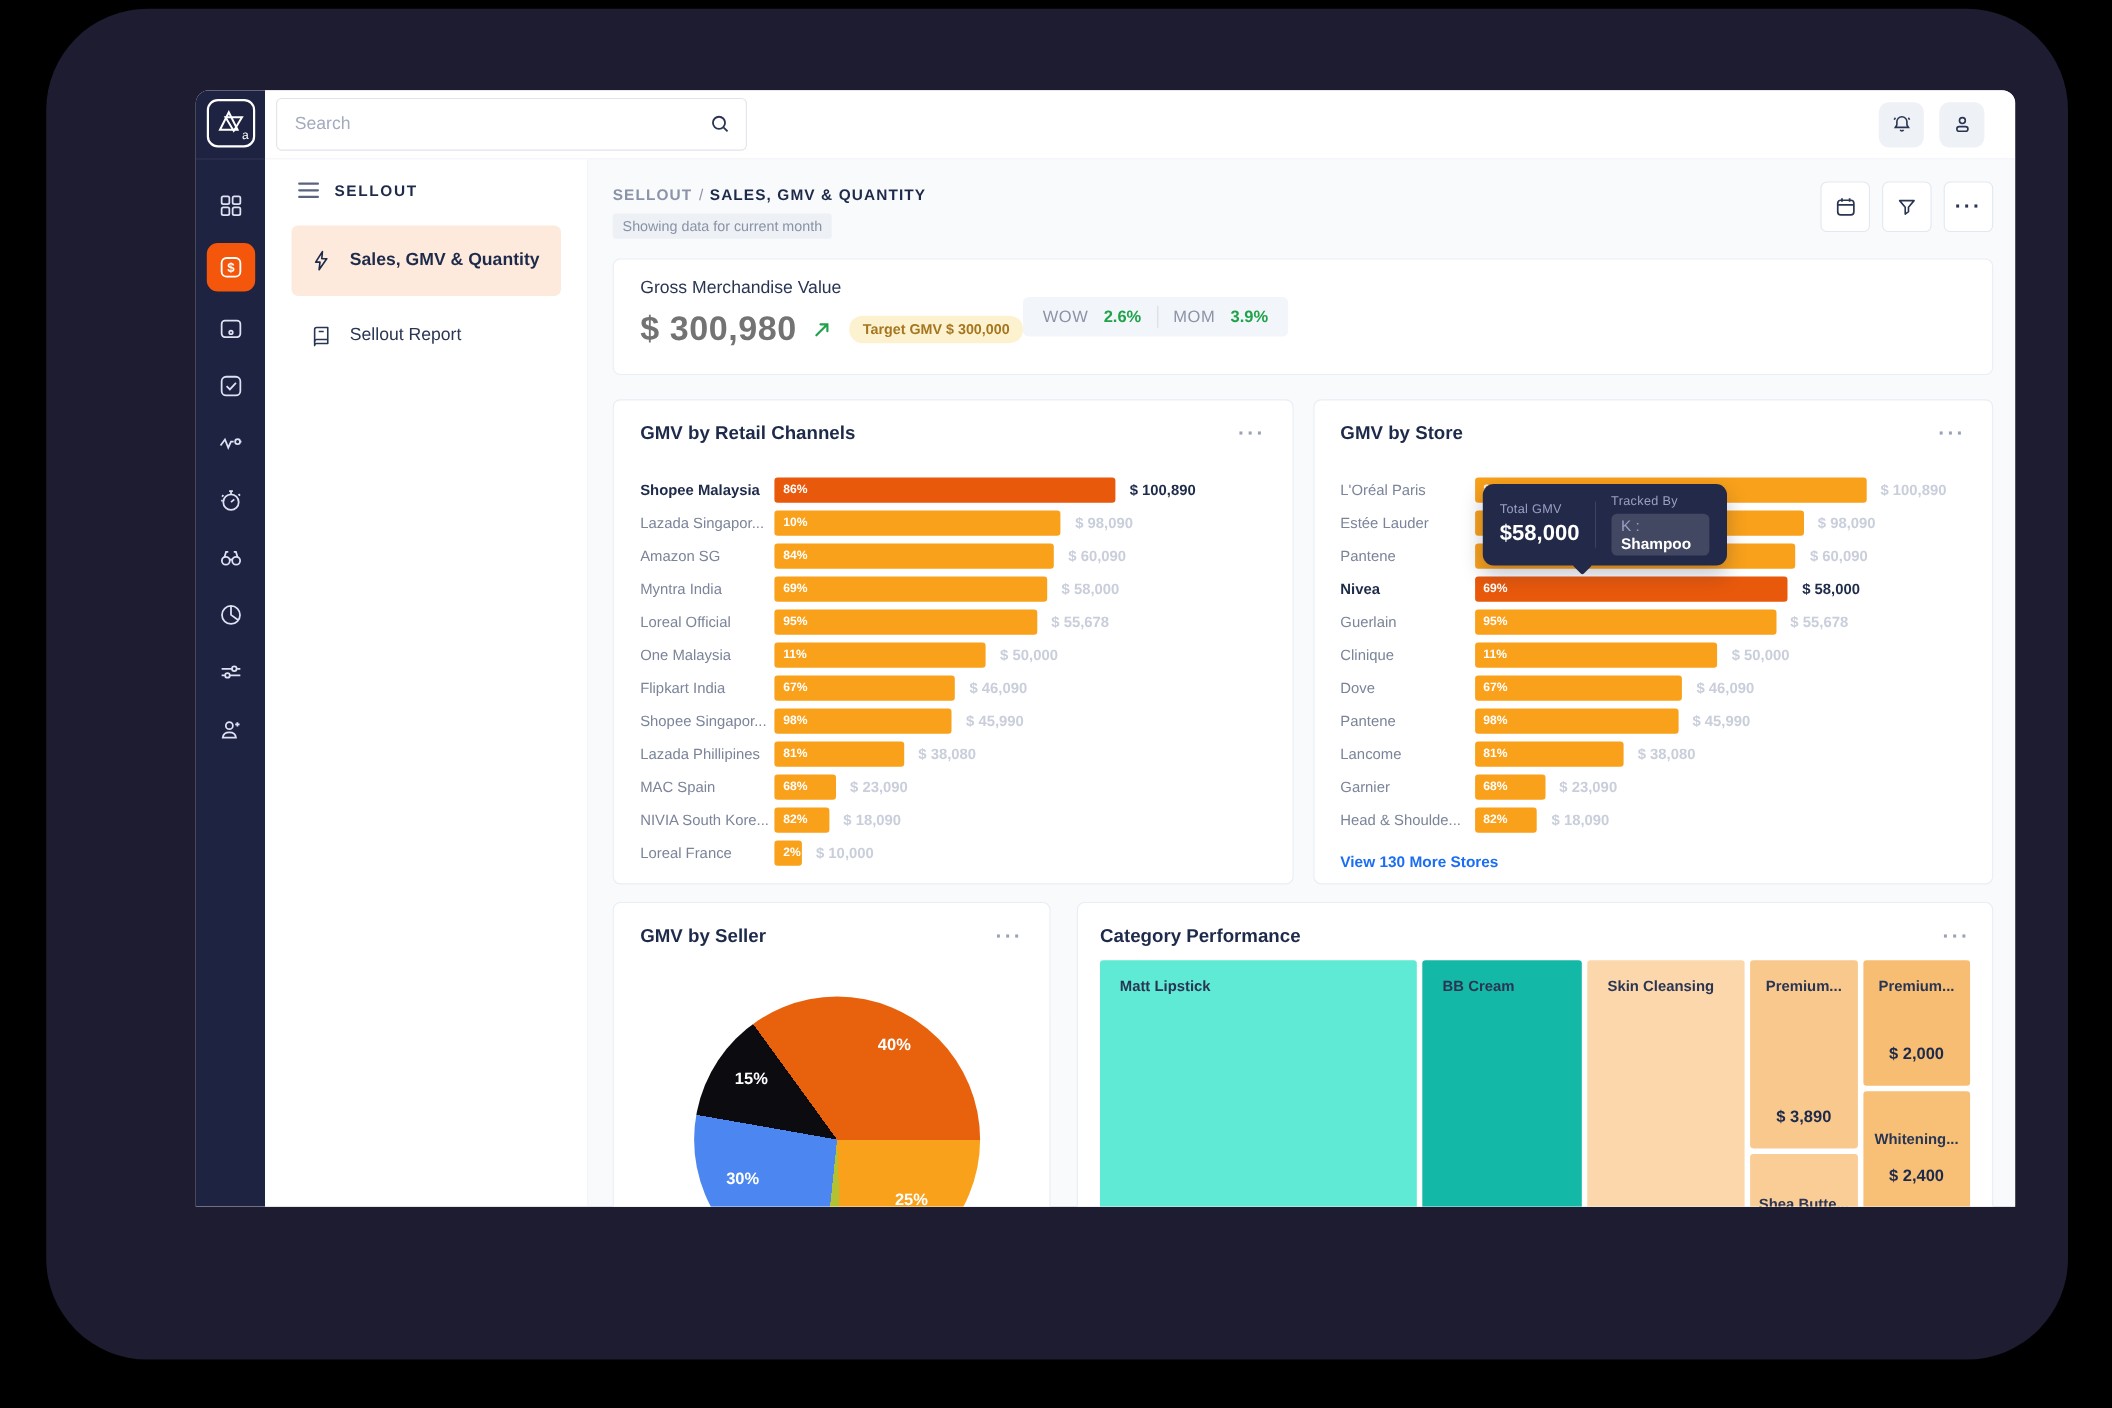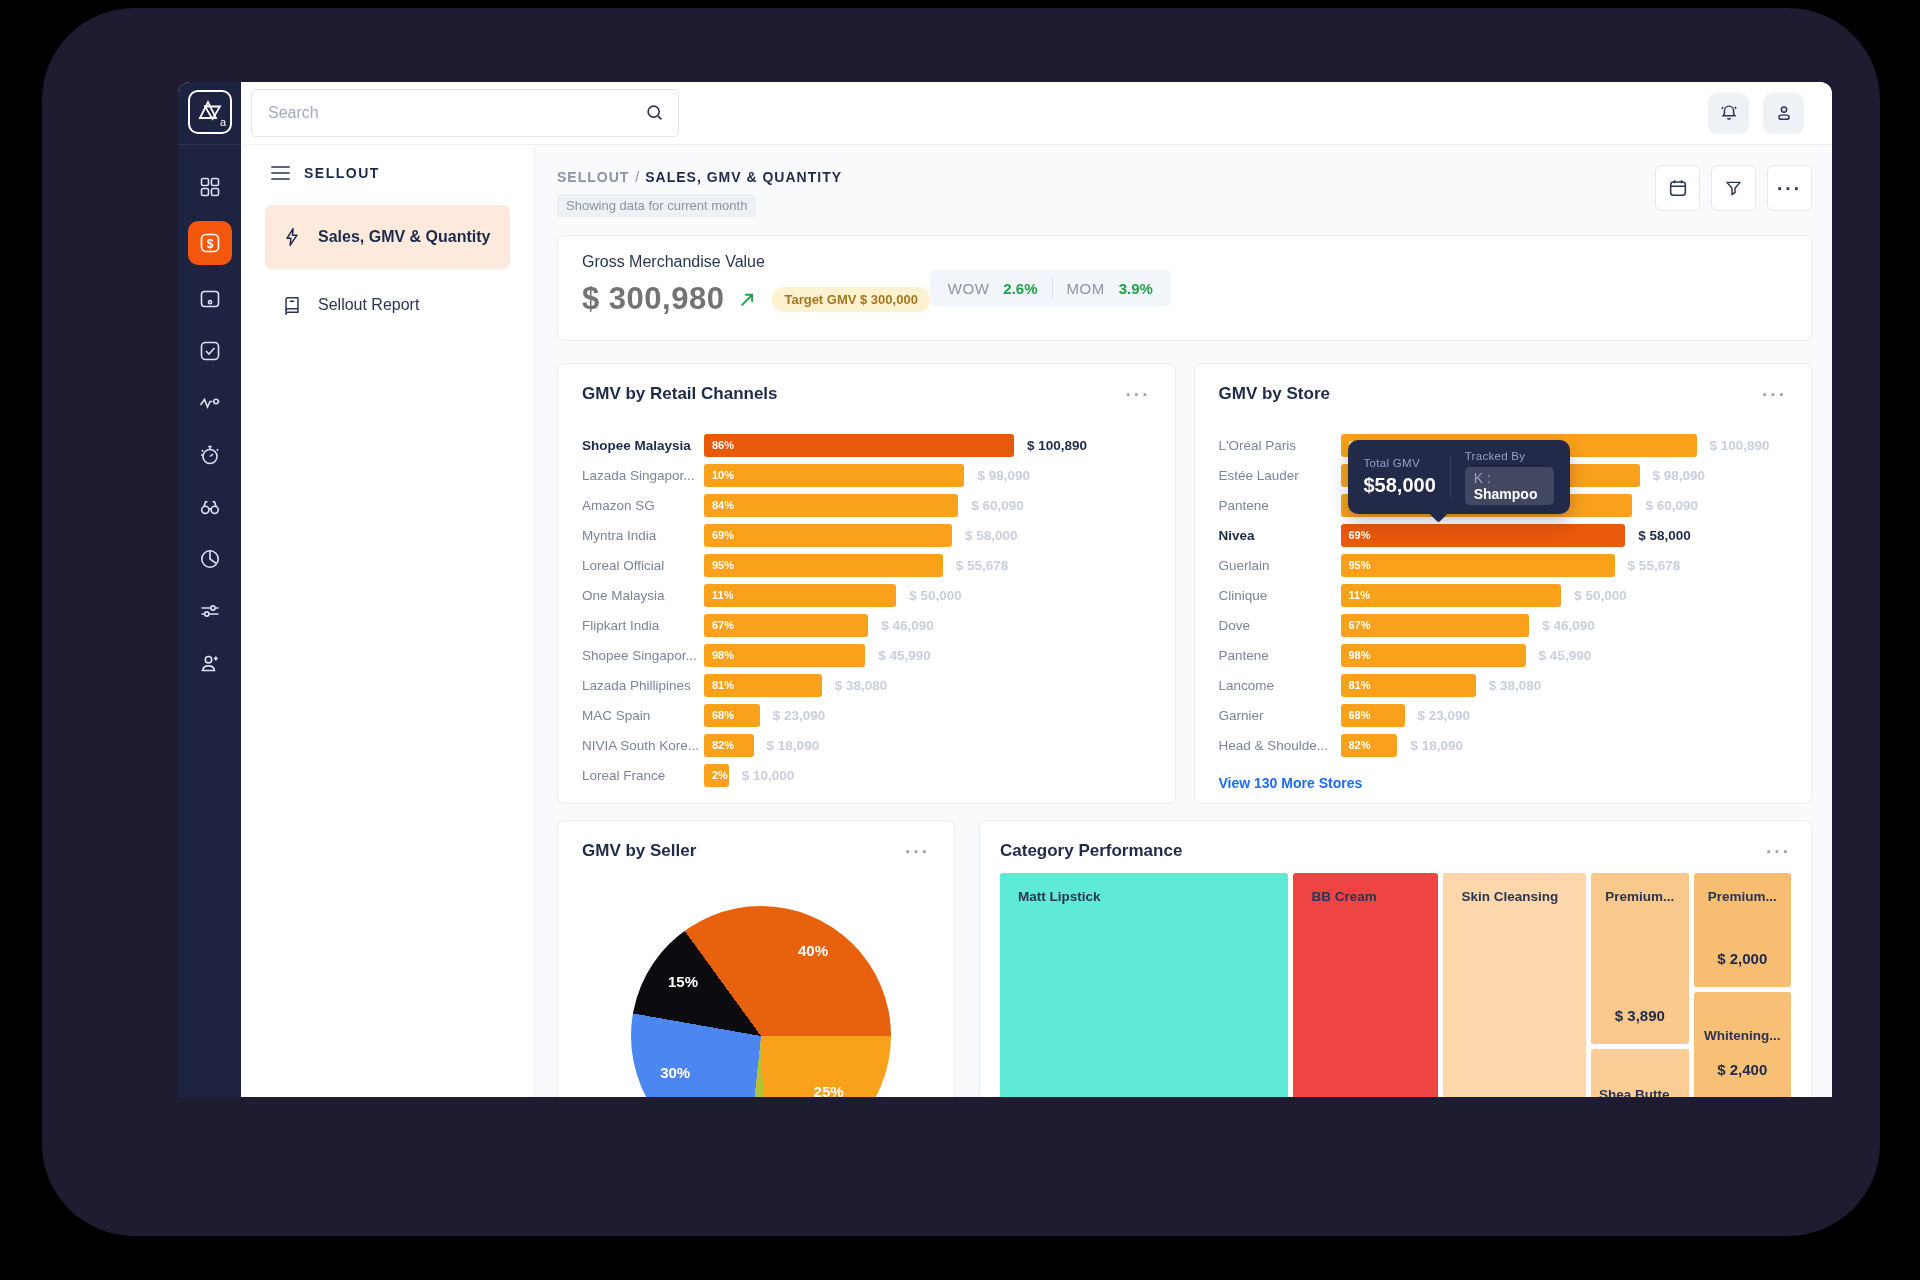--- a/index.html
+++ b/index.html
@@ -561,21 +561,21 @@
               <span class="card-dots">···</span>
             </div>
             <div class="tmap">
                 <div class="tm-col" style="flex:37 0 0">
     <div class="tm-cell" style="background:#5eead4;flex:1">
       <span class="tm-label" style="">Matt Lipstick</span>
 
     </div>
                 </div>
                 <div class="tm-col" style="flex:18.6 0 0">
-    <div class="tm-cell" style="background:#ef4444;flex:1">
+    <div class="tm-cell" style="background:#14b8a6;flex:1">
       <span class="tm-label" style="">BB Cream</span>
 
     </div>
                 </div>
                 <div class="tm-col" style="flex:18.3 0 0">
     <div class="tm-cell" style="background:#fbd7ab;flex:1">
       <span class="tm-label" style="">Skin Cleansing</span>
 
     </div>
                 </div>

